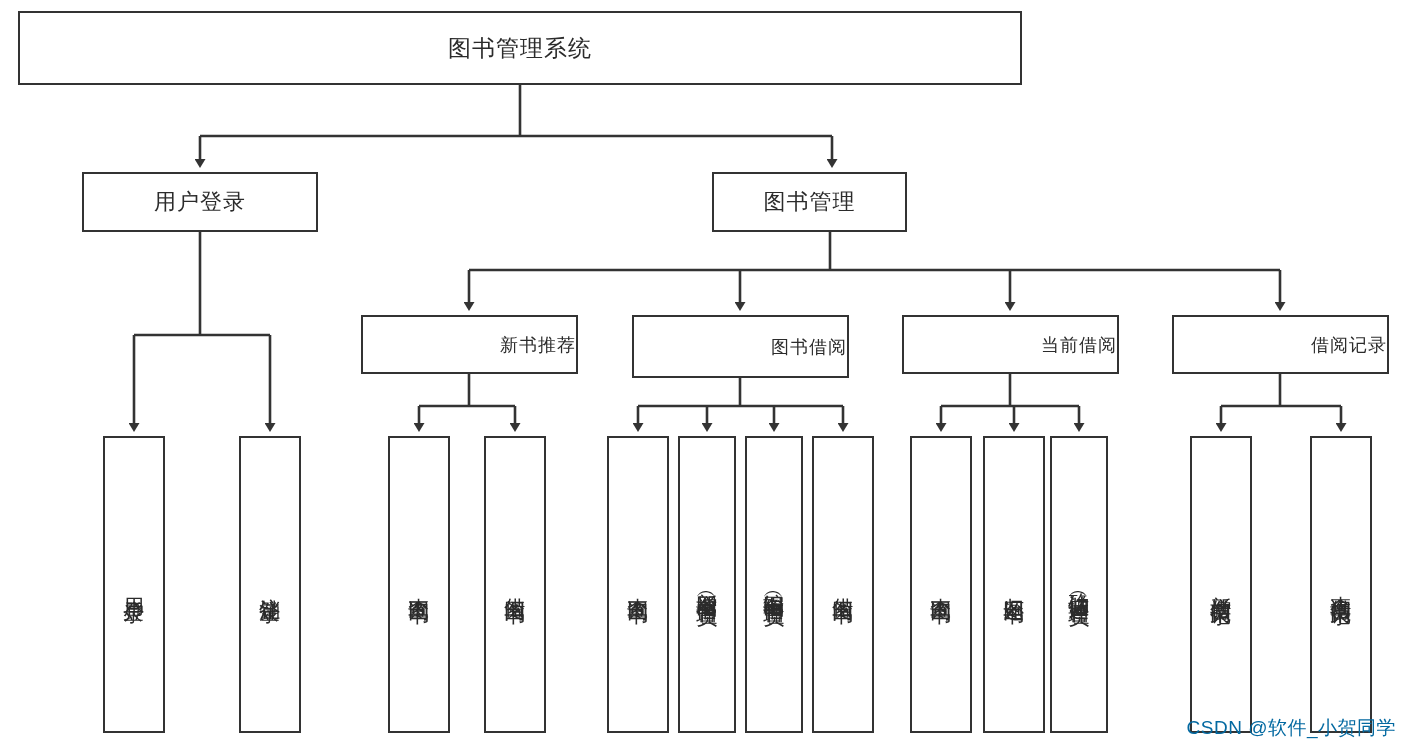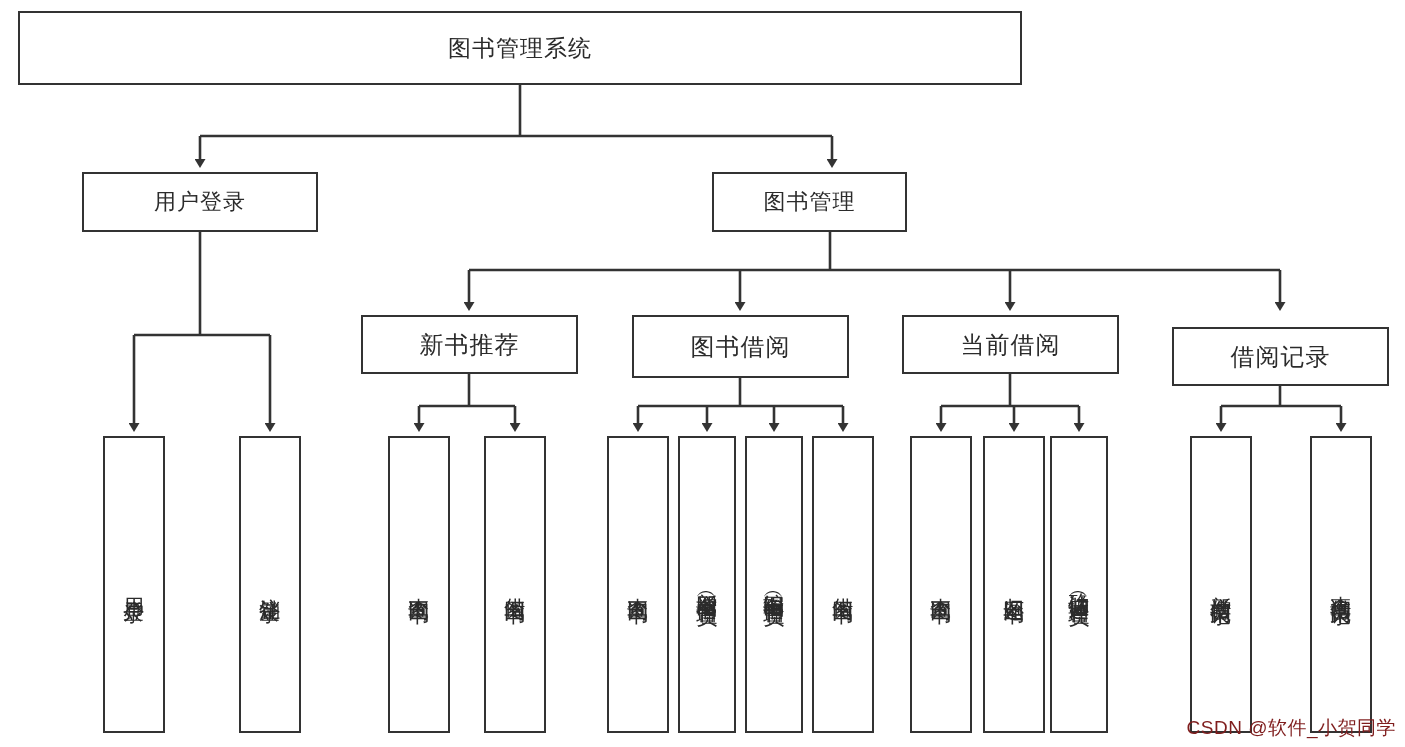--- a/index.html
+++ b/index.html
@@ -39,22 +39,23 @@
   }
   .node.root {
     font-size: 23px;
     letter-spacing: 1px;
   }
   .node.lvl1 {
     font-size: 22px;
     letter-spacing: 1px;
   }
   .node.lvl2 {
-    font-size: 24px;
+    font-size: 18px;
     letter-spacing: 1px;
+    justify-content: flex-end;
   }
   .node.leaf {
     font-size: 21px;
     align-items: center;
     justify-content: center;
     padding: 6px 0;
   }
   .vtext {
     writing-mode: vertical-rl;
     text-orientation: upright;
@@ -62,21 +63,21 @@
     letter-spacing: 2px;
     white-space: nowrap;
     text-align: center;
     color: #2b2b2b;
   }
   #watermark {
     position: absolute;
     right: 9px;
     bottom: 6px;
     font-size: 19px;
-    color: #7f1d1d;
+    color: #0369a1;
     letter-spacing: 0.5px;
     z-index: 5;
     white-space: nowrap;
   }
 </style>
 </head>
 <body>
 
 <div id="diagram">
 
@@ -143,21 +144,21 @@
 
   <div class="node lvl2" id="node-lvl2-0" style="left: 361px; top: 315px; width: 217px; height: 59px;">
     <span>新书推荐</span>
   </div>
   <div class="node lvl2" id="node-lvl2-1" style="left: 632px; top: 315px; width: 217px; height: 63px;">
     <span>图书借阅</span>
   </div>
   <div class="node lvl2" id="node-lvl2-2" style="left: 902px; top: 315px; width: 217px; height: 59px;">
     <span>当前借阅</span>
   </div>
-  <div class="node lvl2" id="node-lvl2-3" style="left: 1172px; top: 315px; width: 217px; height: 59px; margin-top: 12px;">
+  <div class="node lvl2" id="node-lvl2-3" style="left: 1172px; top: 315px; width: 217px; height: 59px;">
     <span>借阅记录</span>
   </div>
 
   <div class="node leaf" id="node-leaf-0" style="left: 103px; top: 436px; width: 62px; height: 297px;">
     <span class="vtext">用户登录</span>
   </div>
   <div class="node leaf" id="node-leaf-1" style="left: 239px; top: 436px; width: 62px; height: 297px;">
     <span class="vtext">注销登录</span>
   </div>
   <div class="node leaf" id="node-leaf-2" style="left: 388px; top: 436px; width: 62px; height: 297px;">

